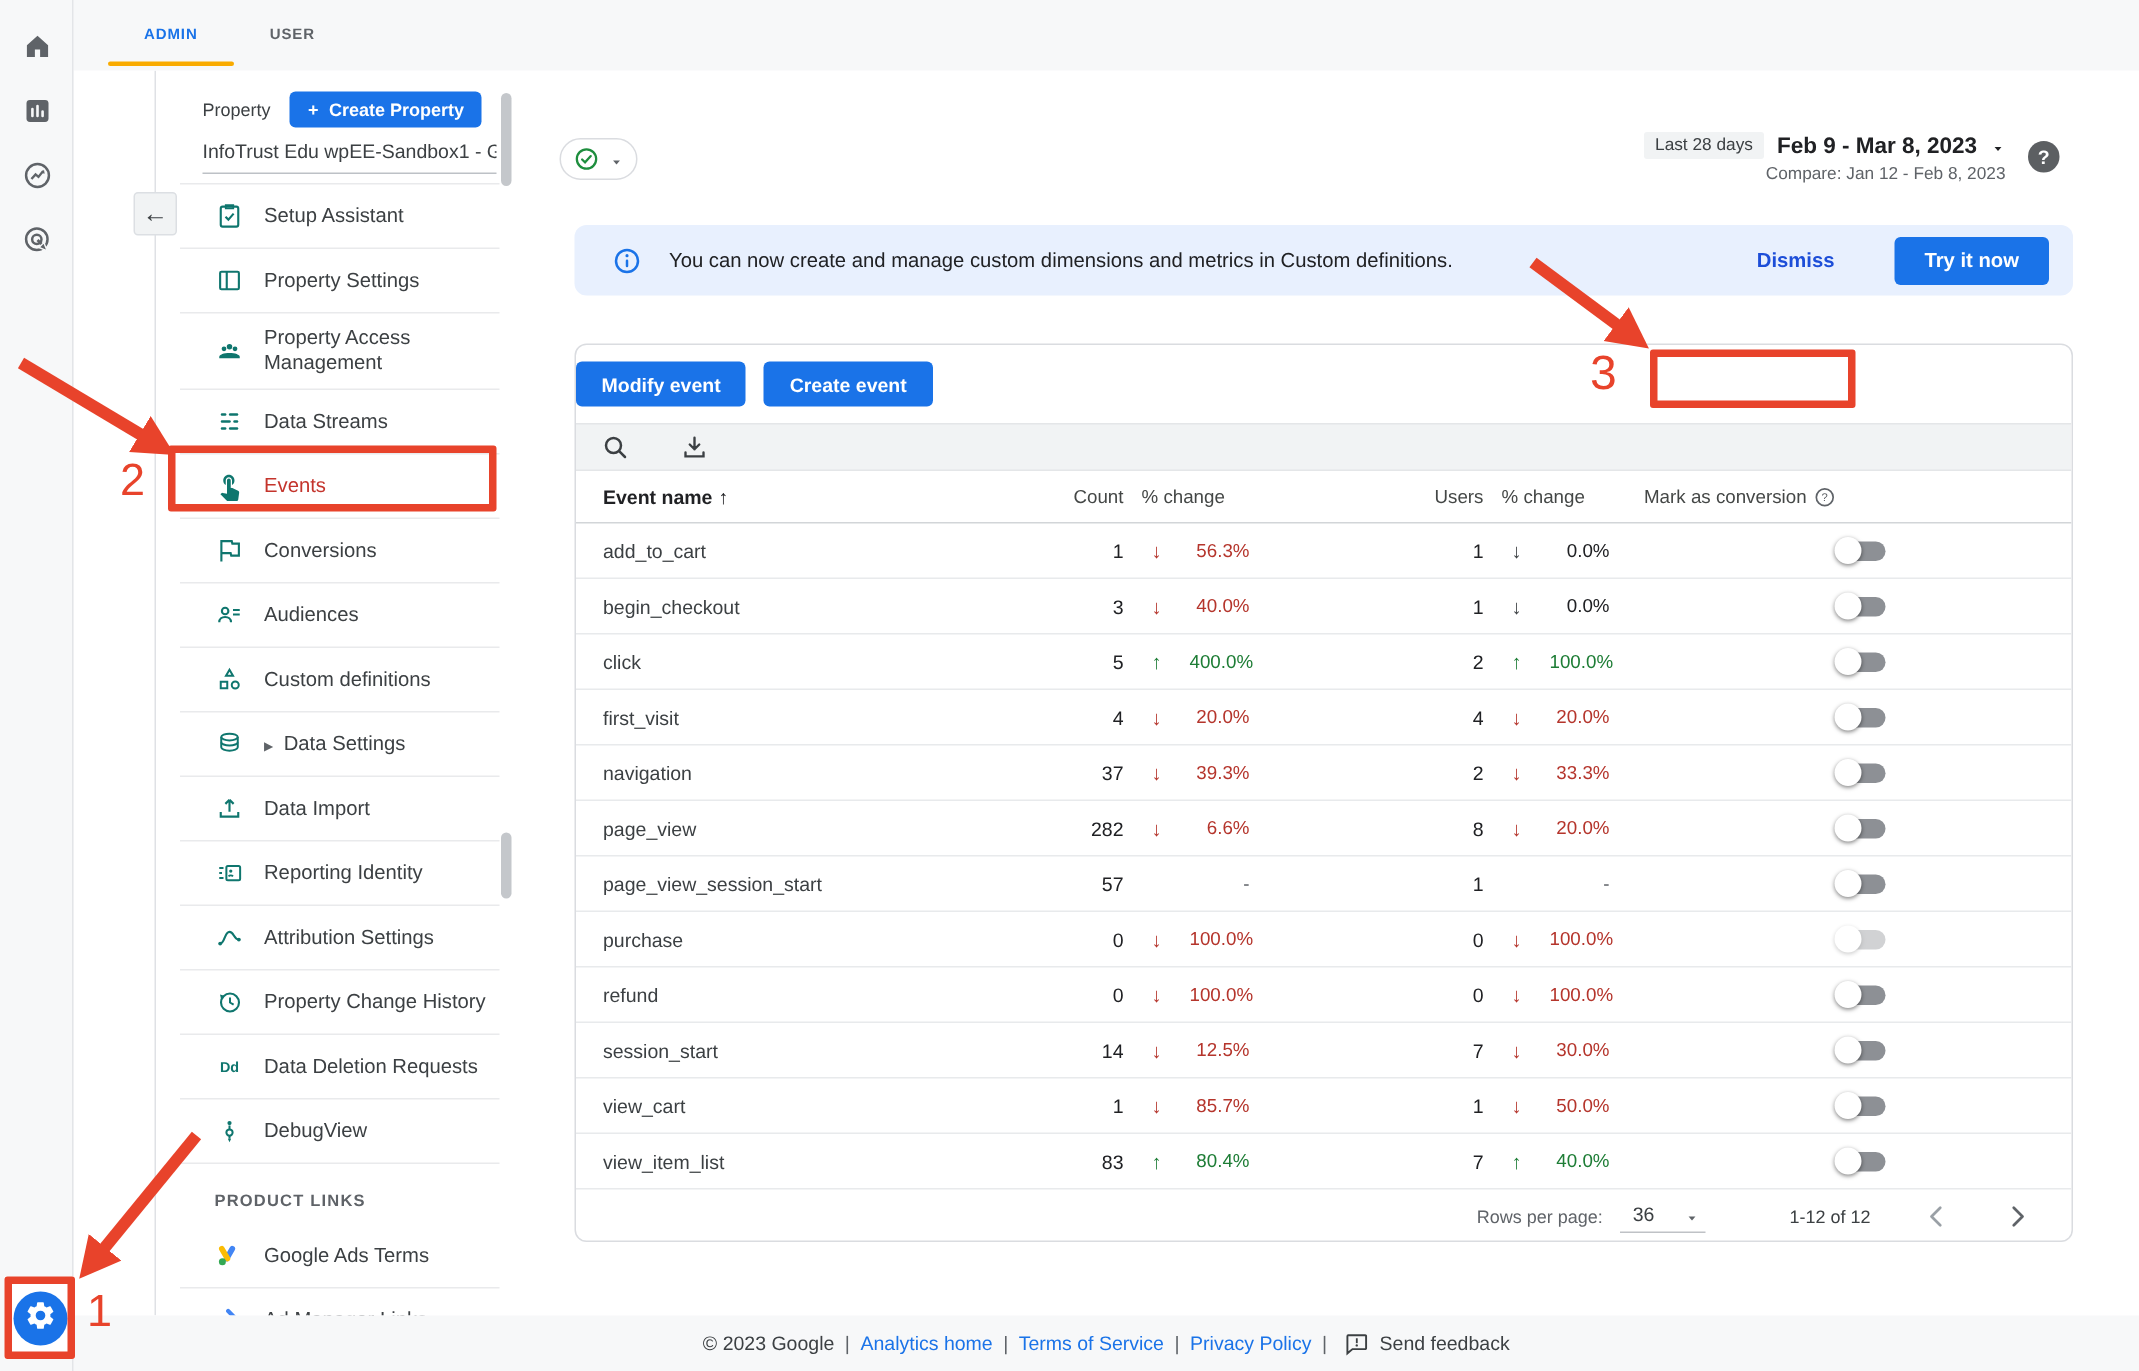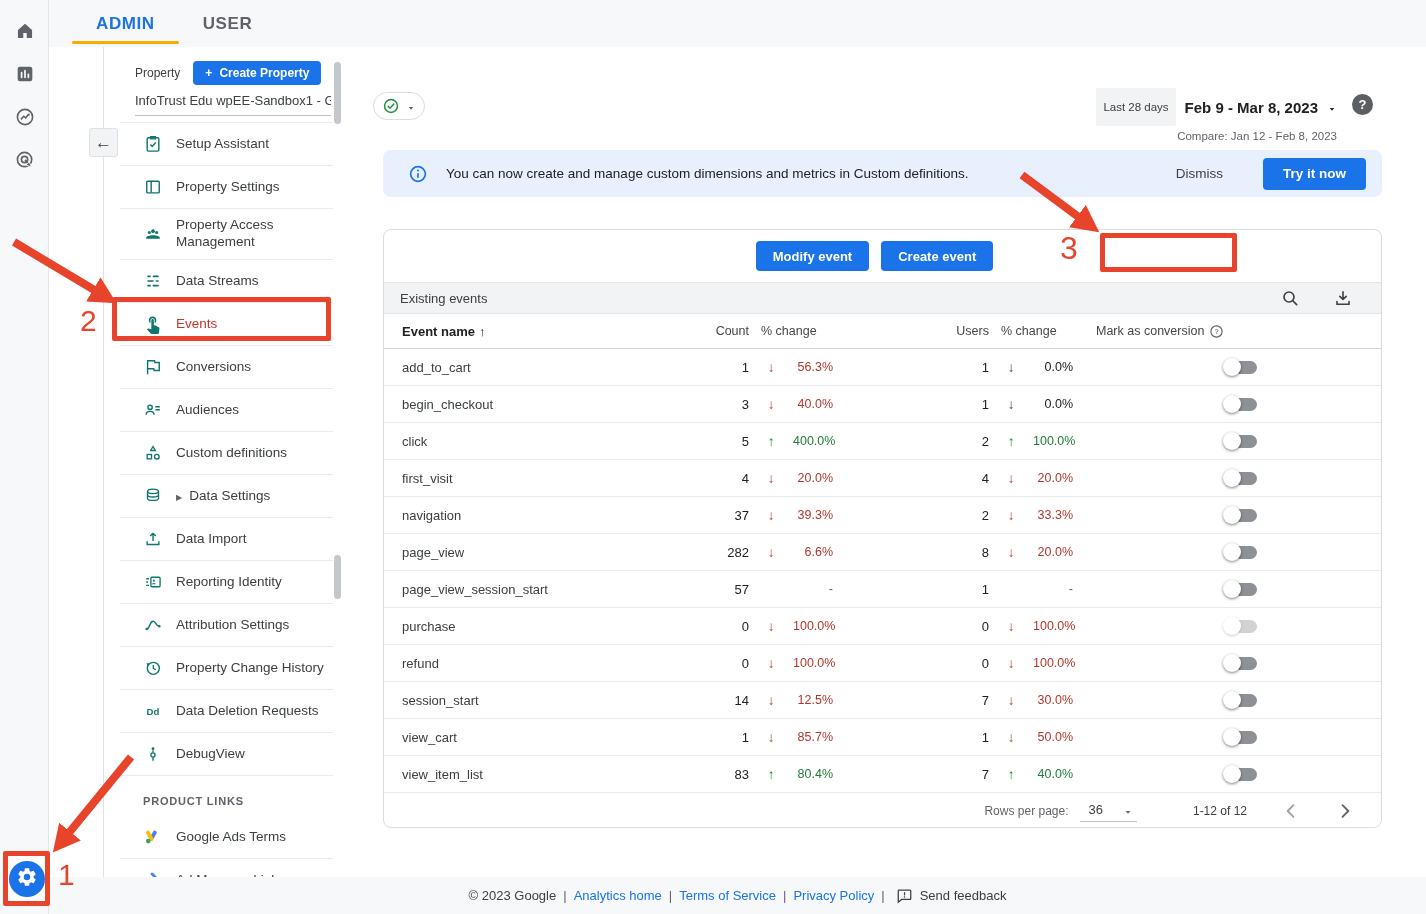--- a/index.html
+++ b/index.html
@@ -9,21 +9,21 @@
   
   .rail{position:absolute;left:0;top:0;width:49px;height:100%;background:#f7f8f9;border-right:1px solid #e3e5e8;z-index:5}
   .rail-btn{width:49px;height:43px;display:flex;align-items:center;justify-content:center;color:#5f6368;cursor:pointer}
   .rail-btn svg{width:22px;height:22px}
   .rail-top{padding-top:9px}
   .gear-wrap{position:absolute;left:3px;top:851px;width:47px;height:55px;background:#fff;display:flex;align-items:center;justify-content:center}
   .gear-circle{width:36px;height:36px;border-radius:50%;background:#1a73e8;display:flex;align-items:center;justify-content:center}
   .gear-circle svg{width:22px;height:22px}
   
   .tabbar{position:absolute;left:49px;top:0;right:0;height:47px;background:#f7f8f9;display:flex;padding-left:23px;z-index:4}
-  .tab{position:relative;height:47px;display:flex;align-items:center;padding:0 24px;font-size:17px;font-weight:700;letter-spacing:.6px;color:#5f6368;cursor:pointer}
+  .tab{position:relative;height:47px;display:flex;align-items:center;padding:0 24px;font-size:10px;font-weight:700;letter-spacing:.6px;color:#5f6368;cursor:pointer}
   .tab.active{color:#1a73e8}
   .tab.active::after{content:"";position:absolute;left:0;right:0;bottom:3px;height:3px;background:#f9ab00;border-radius:1.5px}
   
   .sidebar{position:absolute;left:49px;top:47px;width:296px;bottom:37px;background:#fff;overflow:hidden;z-index:3}
   .divider-v{position:absolute;left:54px;top:0;bottom:0;width:1px;background:#dfe1e5}
   .back-btn{position:absolute;left:40px;top:81px;width:29px;height:29px;background:#f1f3f4;border:1px solid #dcdfe3;border-radius:3px;display:flex;align-items:center;justify-content:center;font-size:17px;color:#3c4043;cursor:pointer}
   .prop-head{position:absolute;left:86px;top:14px;display:flex;align-items:center;gap:13px}
   .prop-label{font-size:12px;color:#3c4043}
   .btn-create-prop{height:24px;display:flex;align-items:center;gap:7px;background:#1a73e8;color:#fff;border:none;border-radius:4px;padding:0 12px;font-size:12px;font-weight:700;cursor:pointer;font-family:inherit}
   .prop-select{position:absolute;left:86px;top:46px;width:196px;font-size:13px;color:#3c4043;border-bottom:1px solid #bdc1c6;padding-bottom:7px;white-space:nowrap;overflow:hidden;cursor:pointer}
@@ -38,34 +38,34 @@
   .exp{font-size:8px;color:#5f6368;margin-right:7px}
   .plheader{padding:19px 0 9px 23px;font-size:11px;font-weight:700;color:#5f6368;letter-spacing:.8px}
   .sb-thumb{position:absolute;left:285px;width:7px;background:#c4c7cb;border-radius:3.5px}
   
   .main{position:absolute;left:345px;top:47px;right:0;bottom:37px;background:#fff}
   .status-pill{position:absolute;left:28px;top:45px;width:52px;height:28px;border:1px solid #dadce0;border-radius:14px;background:#fff;display:flex;align-items:center;justify-content:center;gap:6px;cursor:pointer}
   .status-pill .chk{width:18px;height:18px}
   .caret{width:10px;height:10px;color:#5f6368}
   .date-block{position:absolute;right:89px;top:41px;text-align:right;cursor:pointer}
   .date-row{display:flex;align-items:center;justify-content:flex-end;gap:9px}
-  .date-badge{background:#f1f3f4;color:#3c4043;font-size:11.5px;padding:13px 7px;border-radius:2px}
+  .date-badge{background:#f1f3f4;color:#3c4043;font-size:11.5px;padding:3px 7px;border-radius:2px}
   .date-range{font-size:15px;font-weight:700;color:#202124}
   .date-row .caret{color:#202124}
   .compare{font-size:11.5px;color:#5f6368;margin-top:4px}
   .help-btn{position:absolute;right:53px;top:47px;width:21px;height:21px;border-radius:50%;background:#5c5f62;color:#fff;font-size:13px;font-weight:700;display:flex;align-items:center;justify-content:center;cursor:pointer}
   
   .banner{position:absolute;left:38px;top:103px;right:44px;height:47px;background:#e8f0fe;border-radius:8px;display:flex;align-items:center;padding:0 16px 0 25px}
   .banner .info-i{width:20px;height:20px;flex:none}
   .banner-text{flex:1;margin-left:18px;font-size:13.5px;color:#202124}
-  .btn-text{color:#404040;font-weight:400;font-size:13.5px;background:none;border:none;cursor:pointer;margin-right:40px;font-family:inherit}
+  .btn-text{color:#1d4ed8;font-weight:700;font-size:13.5px;background:none;border:none;cursor:pointer;margin-right:40px;font-family:inherit}
   .btn-blue{height:32px;background:#1a73e8;color:#fff;border:none;border-radius:4px;padding:0 20px;font-size:13.5px;font-weight:700;cursor:pointer;font-family:inherit}
   
   .card{position:absolute;left:38px;top:182px;right:44px;height:599px;background:#fff;border:1px solid #dadce0;border-radius:8px;overflow:hidden;display:flex;flex-direction:column}
-  .card-toolbar{height:52px;flex:none;display:flex;align-items:center;justify-content:center;gap:12px;padding-right:16px}
+  .card-toolbar{height:52px;flex:none;display:flex;align-items:center;justify-content:flex-start;gap:12px;padding-right:16px}
   .btn-evt{height:30px;background:#1a73e8;color:#fff;border:none;border-radius:4px;padding:0 17px;font-size:13px;font-weight:700;cursor:pointer;font-family:inherit}
   .sec-bar{height:32px;flex:none;background:#f1f3f4;border-top:1px solid #e4e6e8;border-bottom:1px solid #e4e6e8;display:flex;align-items:center;padding:0 16px}
   .sec-title{flex:1;font-size:13px;color:#3c4043}
   .icon-btn{width:20px;height:20px;color:#3c4043;background:none;border:none;padding:0;cursor:pointer}
   .icon-btn svg{width:100%;height:100%}
   .icon-btn + .icon-btn{margin-left:33px}
   .sec-bar .icon-btn:last-child{margin-right:12px}
   .grid-cols{display:grid;grid-template-columns:minmax(0,1fr) 70px 44px 40px 100px 56px 44px 40px 290px;align-items:center;padding:0 18px}
   .thead{height:35px;flex:none;border-bottom:1px solid #d2d5d8;font-size:12.5px;color:#444746}
   .h-name{font-weight:700;color:#202124;font-size:13px}
@@ -349,21 +349,20 @@
       <button class="btn-text">Dismiss</button>
       <button class="btn-blue">Try it now</button>
     </div>
 
     <section class="card">
       <div class="card-toolbar">
         <button class="btn-evt">Modify event</button>
         <button class="btn-evt">Create event</button>
       </div>
       <div class="sec-bar">
-        <span class="sec-title">Existing events</span>
         <button class="icon-btn"><svg viewBox="0 0 24 24">
               <circle cx="10.8" cy="10.8" r="6" fill="none" stroke="currentColor" stroke-width="2"></circle>
               <path d="M15.3 15.3 20 20" stroke="currentColor" stroke-width="2" stroke-linecap="round"></path>
             </svg></button>
         <button class="icon-btn"><svg viewBox="0 0 24 24">
               <path d="M12 4.5v9.3M12 13.8l-3.8-3.8M12 13.8l3.8-3.8" fill="none" stroke="currentColor" stroke-width="1.9" stroke-linecap="round" stroke-linejoin="round"></path>
               <path d="M4.8 16.3v3.2h14.4v-3.2" fill="none" stroke="currentColor" stroke-width="1.9" stroke-linecap="round"></path>
             </svg></button>
       </div>
       <div class="thead grid-cols">

